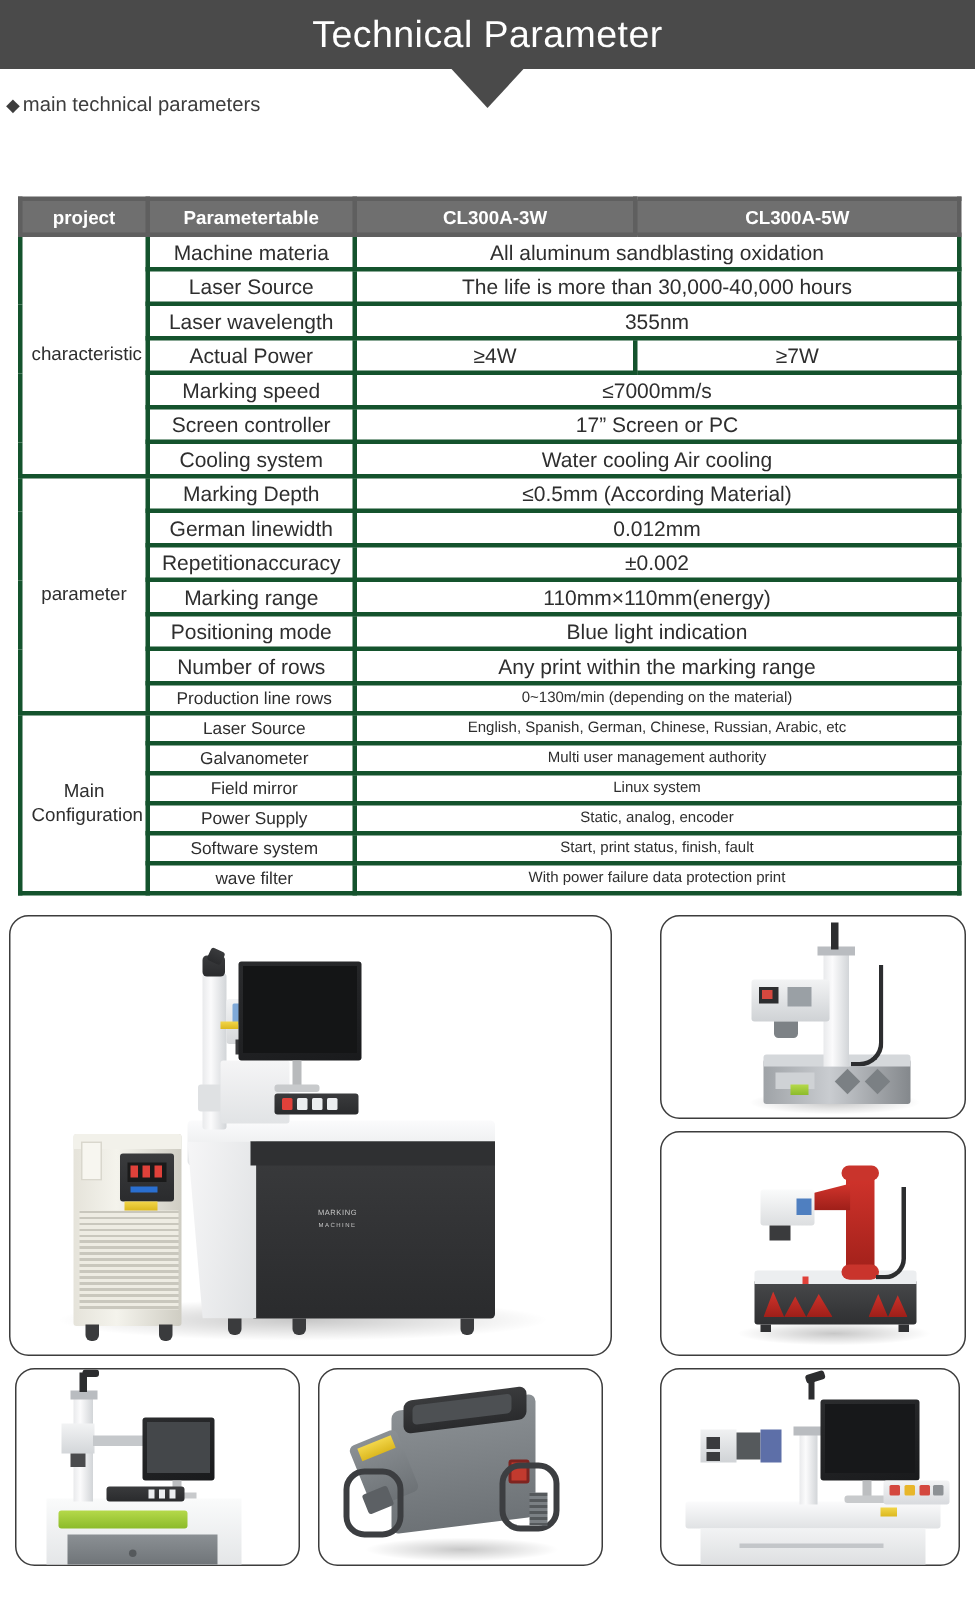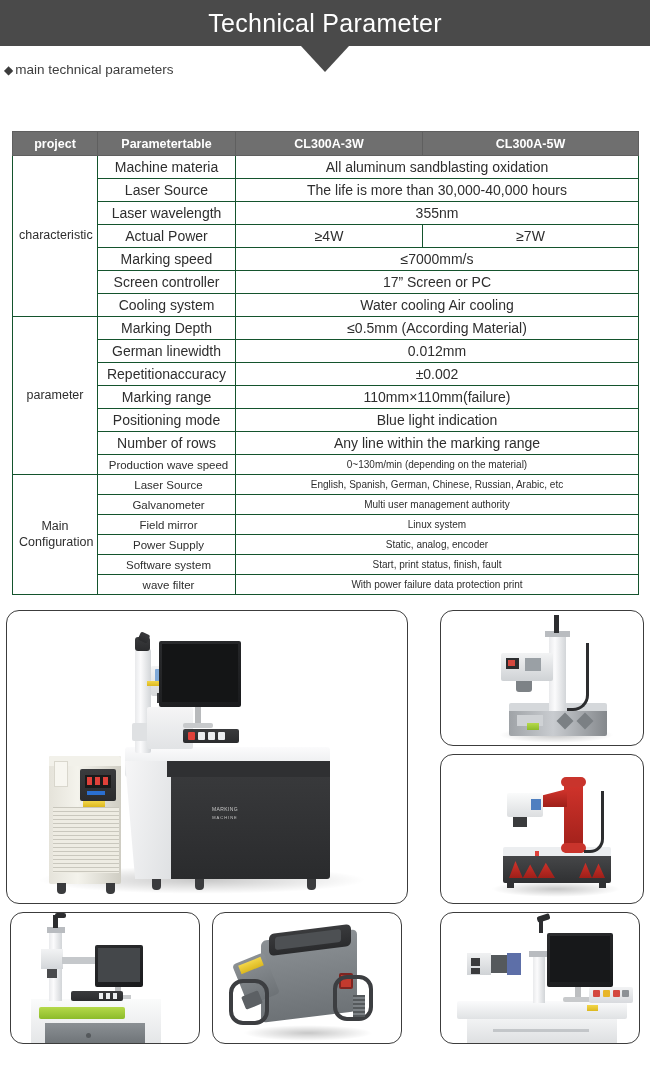--- a/index.html
+++ b/index.html
@@ -62,21 +62,21 @@
     width: 626px;
   }
   table.spec {
     width: 626px;
     border-collapse: collapse;
     table-layout: fixed;
     font-size: 13px;
     color: #2e2e2e;
   }
   table.spec td, table.spec th {
-    border: 1px solid #14532d;
+    border: 3px solid #14532d;
     padding: 0 6px;
     vertical-align: middle;
   }
   table.spec thead th {
     background: #6f6f6f;
     color: #ffffff;
     font-weight: bold;
     font-size: 12.5px;
     height: 24px;
     text-align: center;
@@ -210,32 +210,32 @@
           <tr class="h23">
             <td class="param-cell">German linewidth</td>
             <td class="value-cell" colspan="2">0.012mm</td>
           </tr>
           <tr class="h23">
             <td class="param-cell">Repetitionaccuracy</td>
             <td class="value-cell" colspan="2">±0.002</td>
           </tr>
           <tr class="h23">
             <td class="param-cell">Marking range</td>
-            <td class="value-cell" colspan="2">110mm×110mm(failure)</td>
+            <td class="value-cell" colspan="2">110mm×110mm(energy)</td>
           </tr>
           <tr class="h23">
             <td class="param-cell">Positioning mode</td>
             <td class="value-cell" colspan="2">Blue light indication</td>
           </tr>
           <tr class="h23">
             <td class="param-cell">Number of rows</td>
-            <td class="value-cell" colspan="2">Any line within the marking range</td>
-          </tr>
-          <tr class="small h20">
-            <td class="param-cell">Production wave speed</td>
+            <td class="value-cell" colspan="2">Any print within the marking range</td>
+          </tr>
+          <tr class="small h20">
+            <td class="param-cell">Production line rows</td>
             <td class="value-cell" colspan="2">0~130m/min (depending on the material)</td>
           </tr>
           <tr class="small h20">
             <td class="group-cell" rowspan="6">Main<br>Configuration</td>
             <td class="param-cell">Laser Source</td>
             <td class="value-cell" colspan="2">English, Spanish, German, Chinese, Russian, Arabic, etc</td>
           </tr>
           <tr class="small h20">
             <td class="param-cell">Galvanometer</td>
             <td class="value-cell" colspan="2">Multi user management authority</td>

